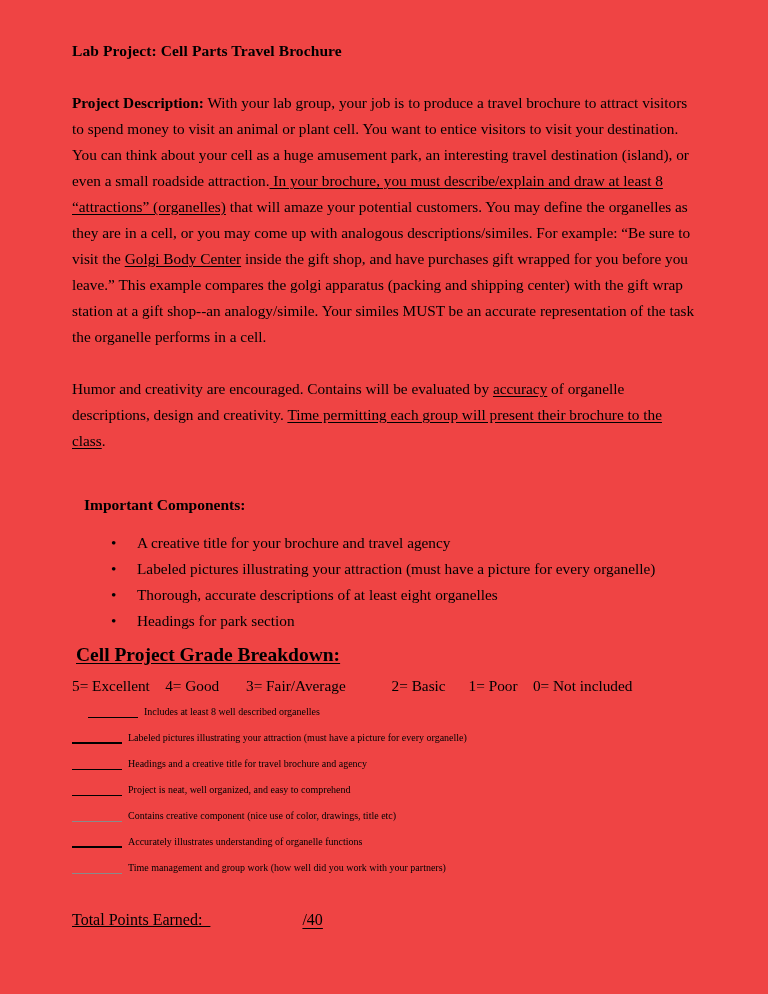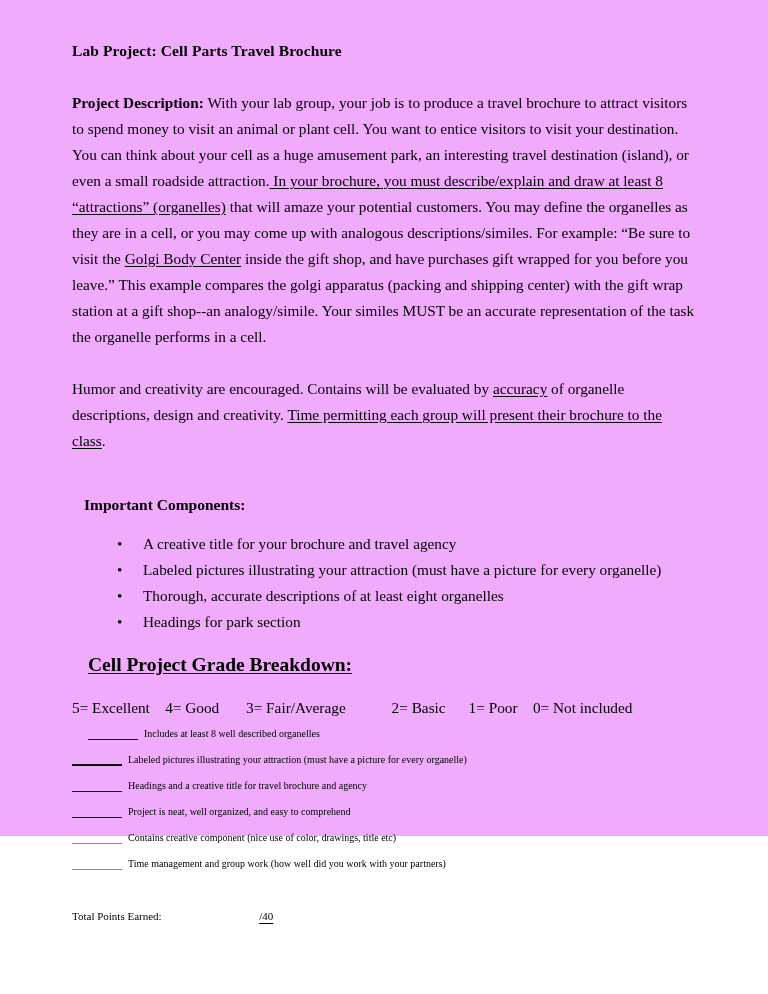--- a/index.html
+++ b/index.html
@@ -10,65 +10,65 @@
   body {
     width: 768px;
     height: 994px;
     font-family: "Liberation Serif", "DejaVu Serif", serif;
     color: #000000;
     -webkit-font-smoothing: antialiased;
   }
   .page {
     position: relative;
     width: 768px;
-    height: 836px;
+    height: 994px;
     box-sizing: border-box;
     padding: 38px 72px 0 72px;
-    background: #f0abfc;
+    background: #ef4444;
   }
 
   
   .doc-title {
     font-size: 15.5px;
     font-weight: bold;
     line-height: 26px;
     margin: 0;
     letter-spacing: 0.1px;
   }
   .section-heading {
     font-size: 15.5px;
     font-weight: bold;
     line-height: 26px;
     margin: 12px;
   }
   .big-heading {
     font-size: 19.5px;
     font-weight: bold;
     line-height: 28px;
-    margin: 16px;
+    margin: 4px;
     text-decoration: underline;
     text-underline-offset: 2px;
   }
 
   
   .para {
     font-size: 15.3px;
     line-height: 26px;
     margin: 0;
     text-align: left;
   }
   .spacer-line { height: 26px; }
 
   .u { text-decoration: underline; text-underline-offset: 1.5px; }
   .b { font-weight: bold; }
   .bu { font-weight: normal; text-decoration: underline; text-underline-offset: 1.5px; }
 
   
   .bullets {
-    margin: 13px;
+    margin: 7px;
     padding: 0;
     list-style: none;
   }
   .bullets li {
     font-size: 15.3px;
     line-height: 26px;
     position: relative;
     padding-left: 58px;
   }
   .bullets li::before {
@@ -100,23 +100,24 @@
     width: 50px;
     border-bottom: 1.2px solid #000;
     margin-right: 6px;
     vertical-align: -3px;
   }
   .blank.bold   { border-bottom-width: 2.2px; border-bottom-color: #000; }
   .blank.light  { border-bottom-width: 1.1px; border-bottom-color: #8a8a8a; }
   .blank.indent-wide { margin-left: 16px; }
 
   .total-row {
-    font-size: 11px;
+    font-size: 16px;
     line-height: 26px;
     white-space: pre;
+    text-decoration: underline;
   }
   .total-blank {
     display: inline-block;
     text-decoration: underline;
     text-underline-offset: 3px;
   }
   .total-gap {
     display: inline-block;
     width: 92px;
   }
@@ -155,20 +156,21 @@
   <div class="score-row"><span class="blank indent-wide"></span><span>Includes at least 8 well described organelles</span></div>
 
   <div class="score-row"><span class="blank bold"></span><span>Labeled pictures illustrating your attraction (must have a picture for every organelle)</span></div>
 
   <div class="score-row"><span class="blank"></span><span>Headings and a creative title for travel brochure and agency</span></div>
 
   <div class="score-row"><span class="blank"></span><span>Project is neat, well organized, and easy to comprehend</span></div>
 
   <div class="score-row"><span class="blank light"></span><span>Contains creative component (nice use of color, drawings, title etc)</span></div>
 
+  <div class="score-row"><span class="blank bold"></span><span>Accurately illustrates understanding of organelle functions</span></div>
 
   <div class="score-row"><span class="blank light"></span><span>Time management and group work (how well did you work with your partners)</span></div>
 
 
   <div class="spacer-line"></div>
 
   <div class="total-row"><span>Total Points Earned:  </span><span class="total-blank"><span class="total-gap"></span><span>/40</span></span></div>
 
 </div>
 

